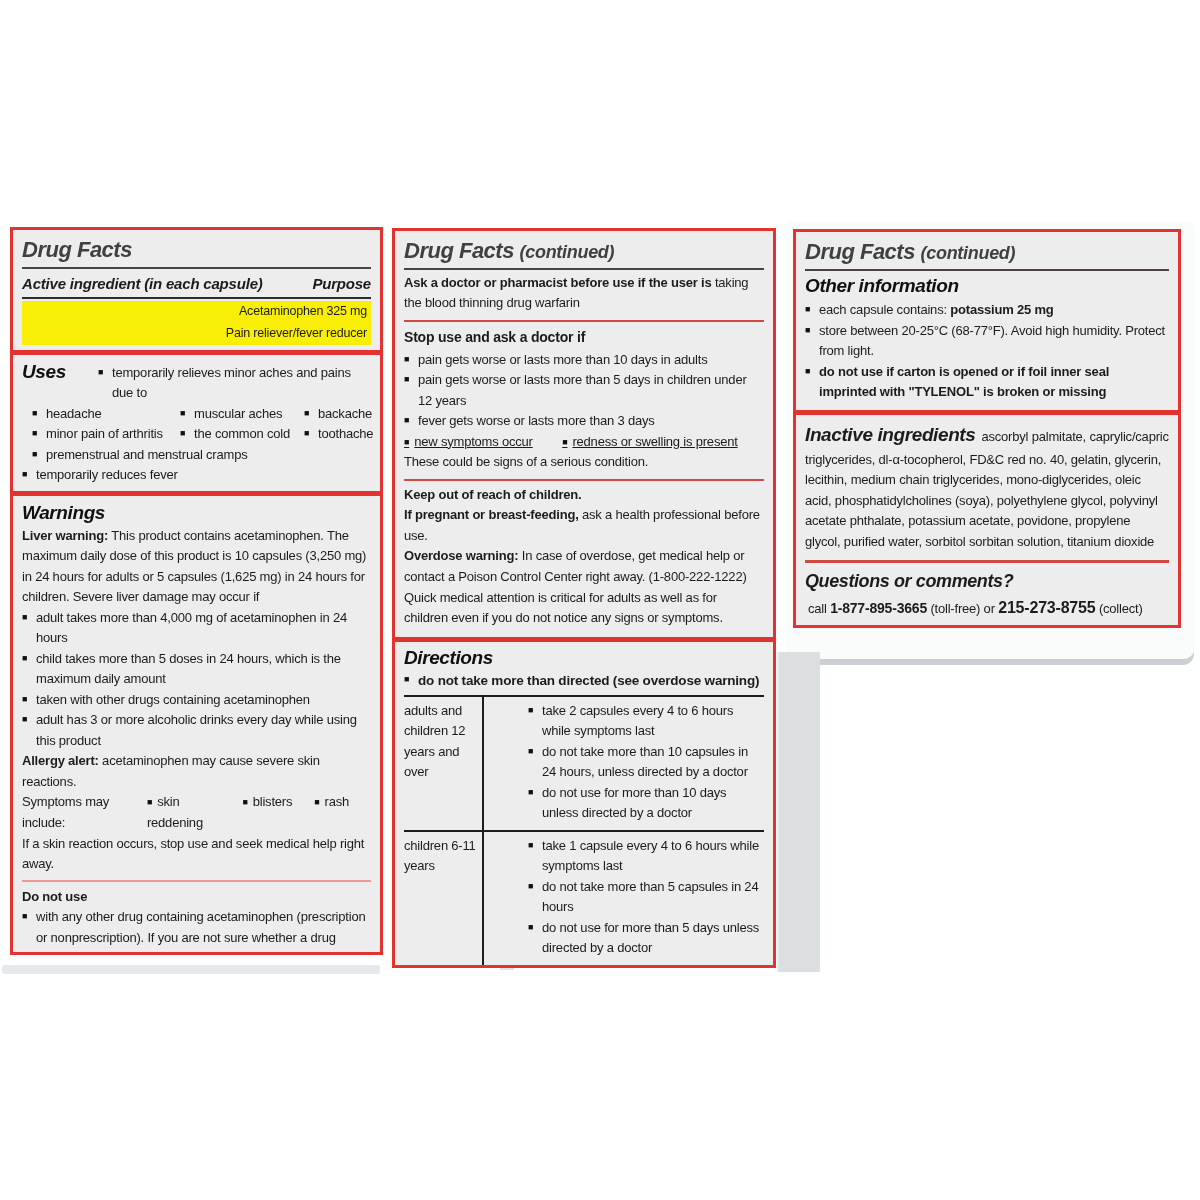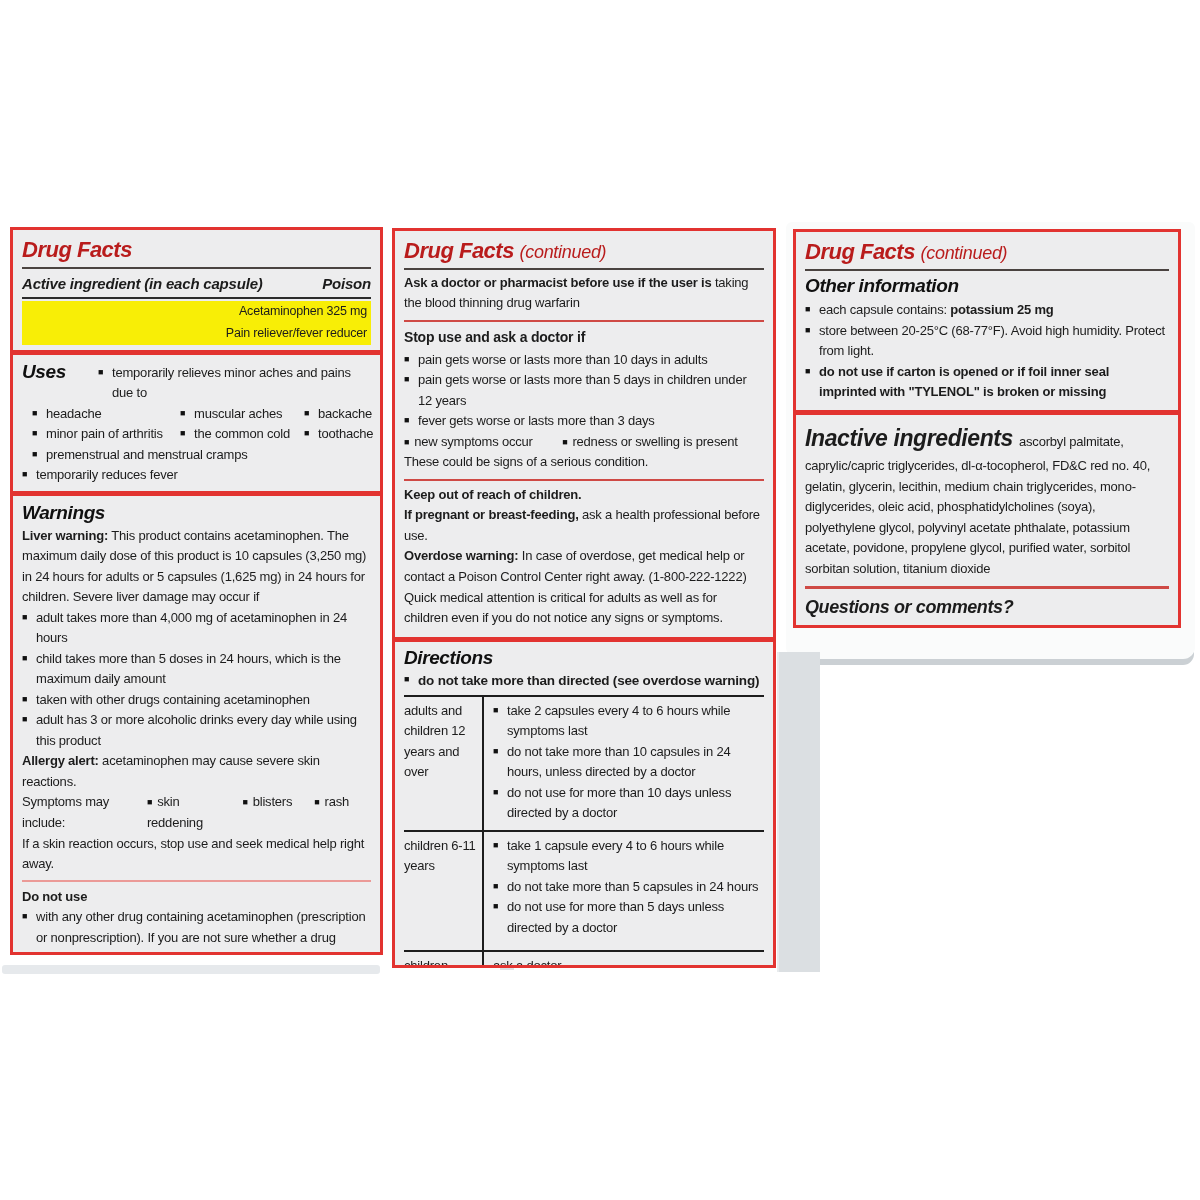--- a/index.html
+++ b/index.html
@@ -34,23 +34,23 @@
     position:absolute;left:2px;top:965px;width:378px;height:9px;
     background:#e6e9ec;border-radius:3px;
   }
   .shadow-mid{
     position:absolute;left:500px;top:958px;width:14px;height:12px;
     background:#dfe3e6;
   }
 
   .pf-title{
     margin:0;font-size:22px;line-height:1.25;font-weight:700;font-style:italic;
-    letter-spacing:-0.5px;color:#b91c1c;
-  }
-  .title-suffix{font-weight:400;font-size:18px;letter-spacing:-0.3px;text-align:right;}
+    letter-spacing:-0.5px;color:#404040;
+  }
+  .title-suffix{font-weight:700;font-size:18px;letter-spacing:-0.3px;text-align:right;}
   .rule{border:0;margin:3px 0;}
   .rule-dark{border-top:2px solid #4a4340;}
   .rule-black{border-top:2px solid #2c2c2c;}
   .rule-red{border-top:2px solid #cf4a45;}
   .rule-red-thick{border-top:5px solid #e23330;margin:5px -9px;}
   .rule-pink{border-top:2px solid #eb9a97;}
 
   .ai-header{display:flex;justify-content:space-between;font-weight:700;font-style:italic;font-size:15px;margin-top:2px;}
   .yellow-row{
     display:flex;align-items:flex-end;background:#f8ee06;
@@ -66,59 +66,59 @@
   .b{position:relative;padding-left:14px;}
   .b>.blt{position:absolute;left:0;top:2px;font-size:9px;color:#111;}
   .blt-inline{font-size:9px;color:#111;margin-right:5px;position:relative;top:-1px;}
   .uses-head-row{display:flex;align-items:flex-start;margin-top:2px;}
   .uses-head-row .sec-head{width:76px;flex-shrink:0;}
   .uses-grid{
     display:grid;grid-template-columns:146px 122px 1fr;
     margin-left:10px;column-gap:2px;
   }
   .uses-cramps{margin-left:10px;}
-  .inline-pair>span.item{margin-right:26px;}
+  .inline-pair>span.item{margin-right:26px;text-decoration:underline;}
   .sym-row{display:flex;}
   .sym-row .lbl{margin-right:18px;}
   .sym-row .item{margin-right:22px;}
 
   
   .dir-table{border-top:2px solid #1d1d1d;margin-top:3px;}
-  .dir-row{display:flex;border-top:2px solid #1d1d1d;}
+  .dir-row{display:flex;border-top:2px solid #1d1d1d;gap:35px;}
   .dir-row:first-child{border-top:0;}
   .dir-col1{
     width:74px;flex-shrink:0;border-right:2px solid #1d1d1d;
     padding:4px 4px 6px 0;
   }
   .dir-col2{flex:1;padding:4px 0 6px 9px;}
   .row-tall1{min-height:112px;}
   .row-tall2{min-height:118px;}
   .row-short{min-height:46px;}
   .dir-last{position:relative;}
   .para{margin:0;}
   .mt2{margin-top:2px;}
   .questions-head{font-size:18px;font-weight:700;font-style:italic;letter-spacing:-0.4px;}
   .questions-line{margin-left:3px;}
   .inactive-text{margin-top:0;}
-  .inactive-head{font-size:23px;font-weight:700;font-style:italic;letter-spacing:-0.4px;margin-right:6px;}
+  .inactive-head{font-size:19px;font-weight:700;font-style:italic;letter-spacing:-0.4px;margin-right:6px;}
 </style>
 </head>
 <body>
 
 <div class="card-right"></div>
 <div class="flap-strip"></div>
 <div class="shadow-left"></div>
 <div class="shadow-mid"></div>
 
 <section class="panel" id="panel-left">
   <h1 class="pf-title">Drug Facts</h1>
   <hr class="rule rule-dark">
   <div class="ai-header">
     <span>Active ingredient (in each capsule)</span>
-    <span>Poison</span>
+    <span>Purpose</span>
   </div>
   <hr class="rule rule-black" style="margin:2px 0 0 0;">
   <div class="yellow-row">
     <span>Acetaminophen 325 mg</span>
     <span class="leader"></span>
     <span>Pain reliever/fever reducer</span>
   </div>
   <hr class="rule rule-red-thick">
 
   <div>

